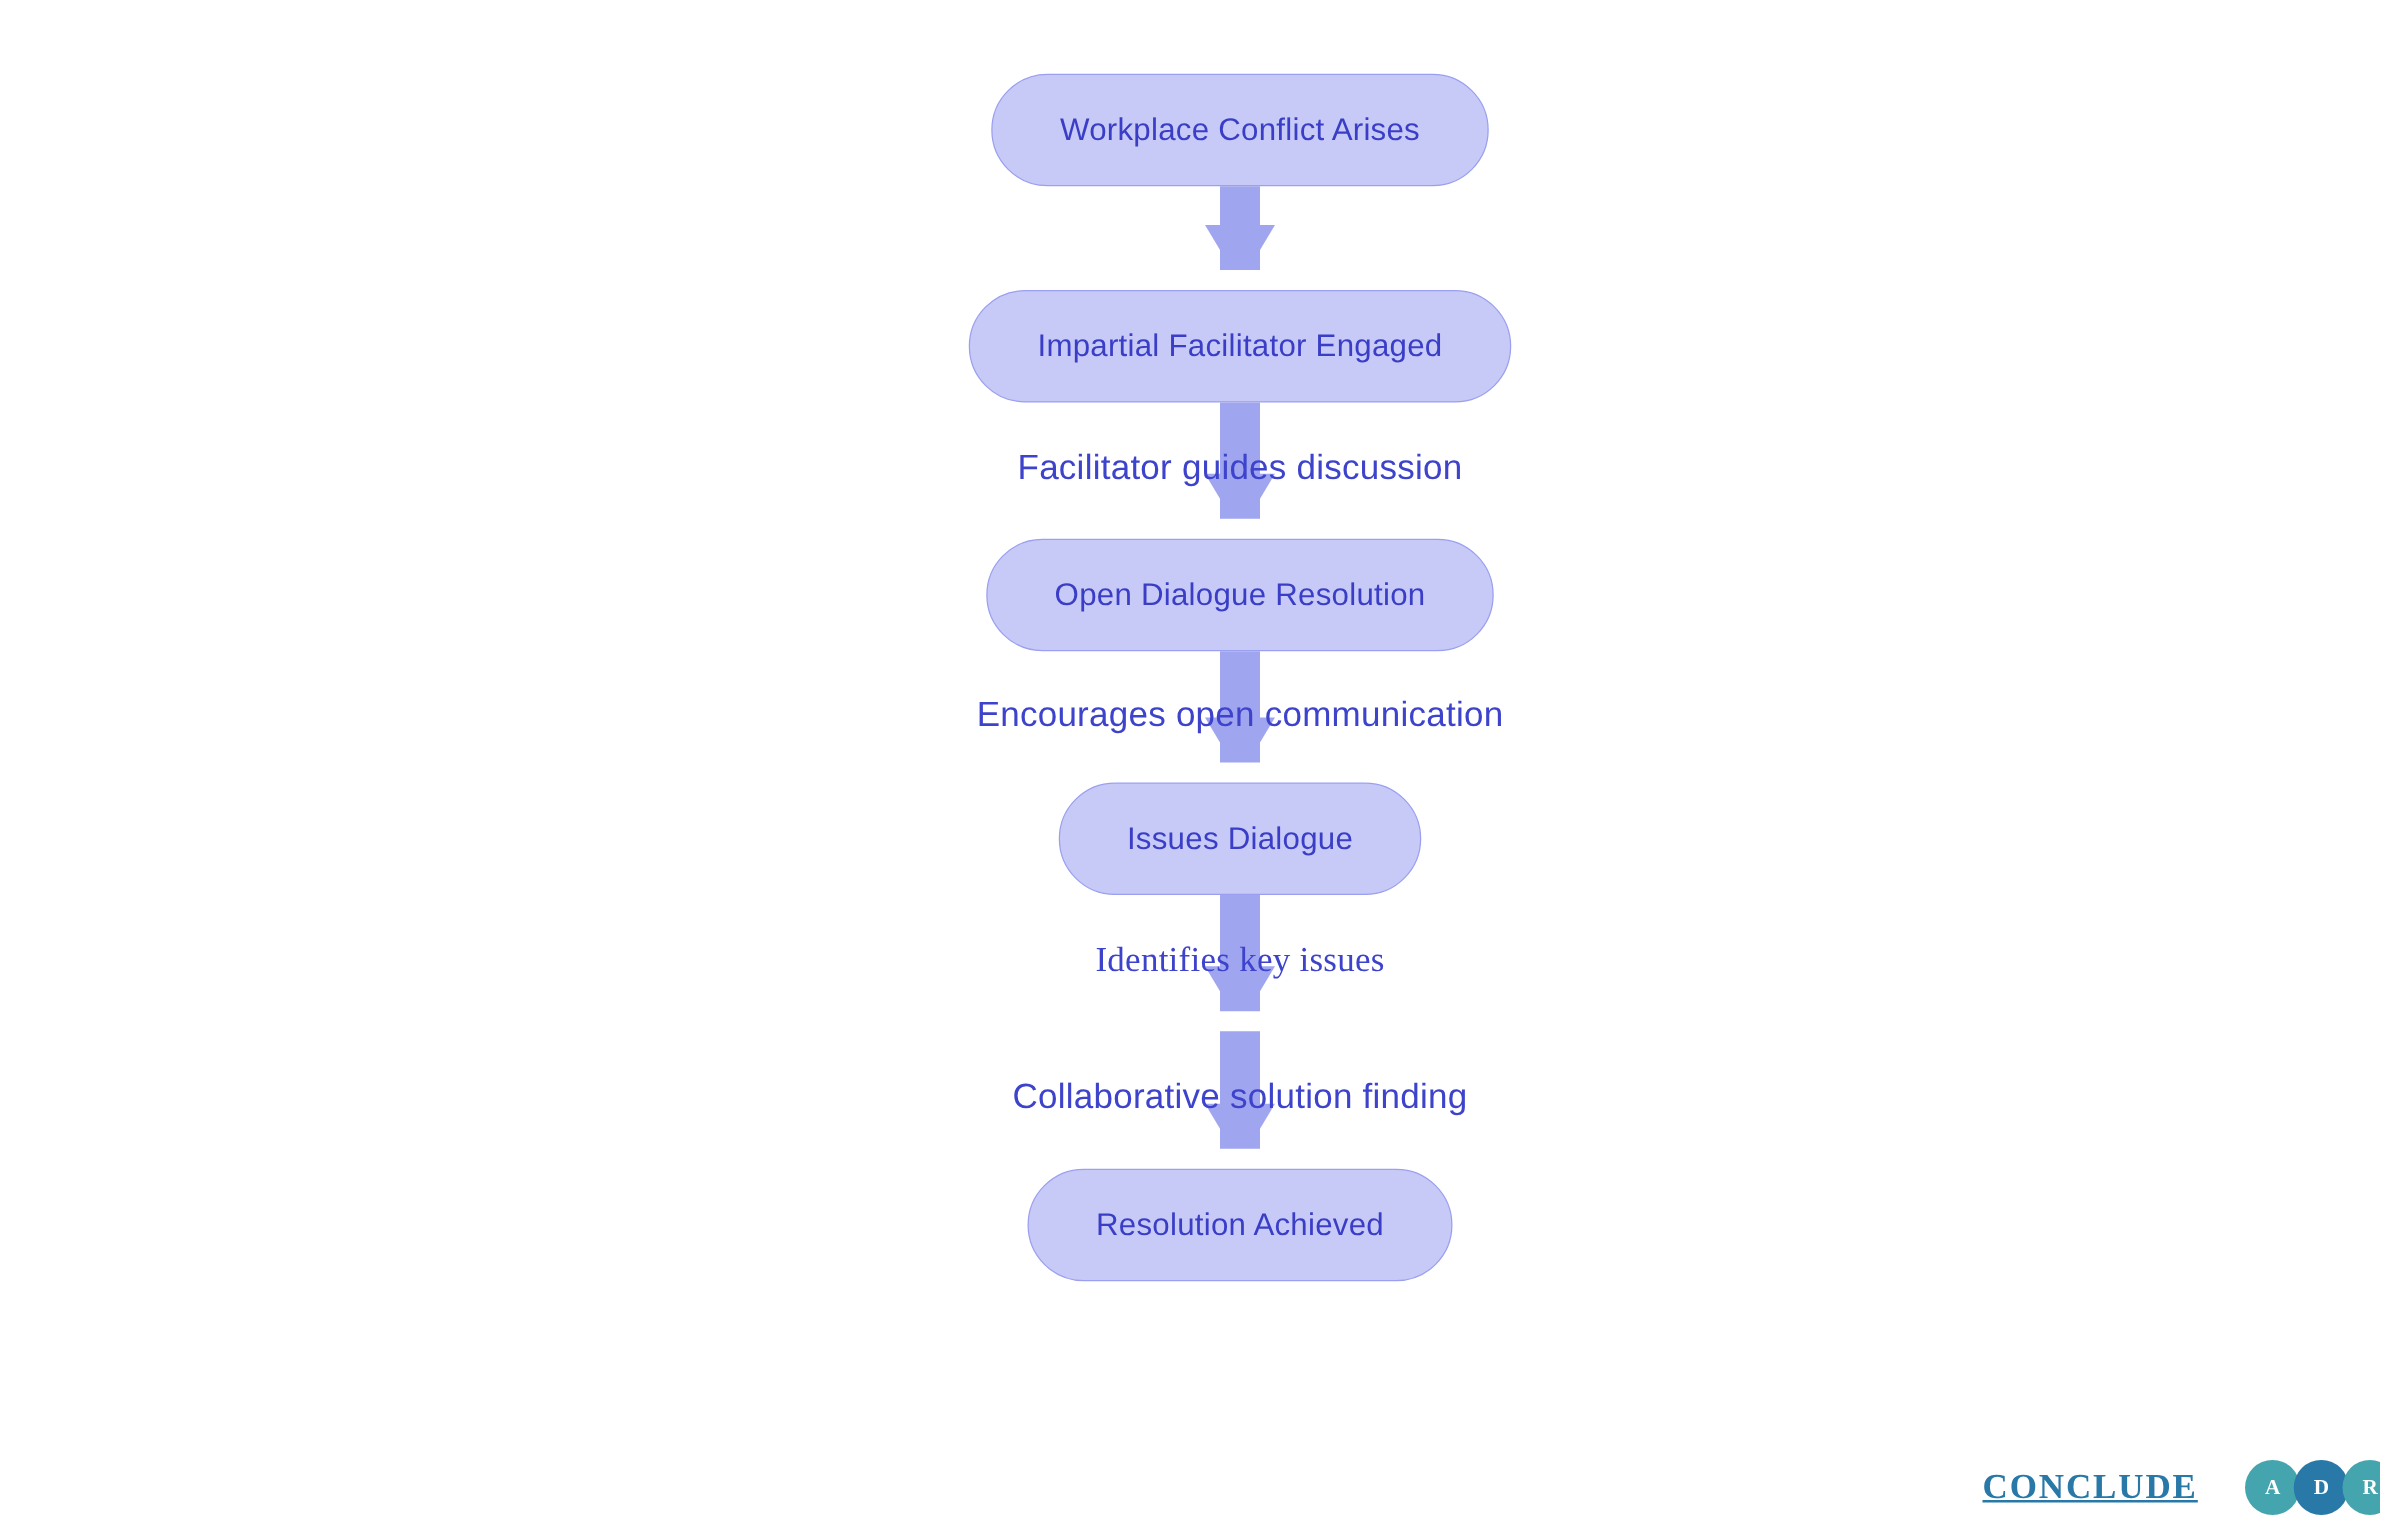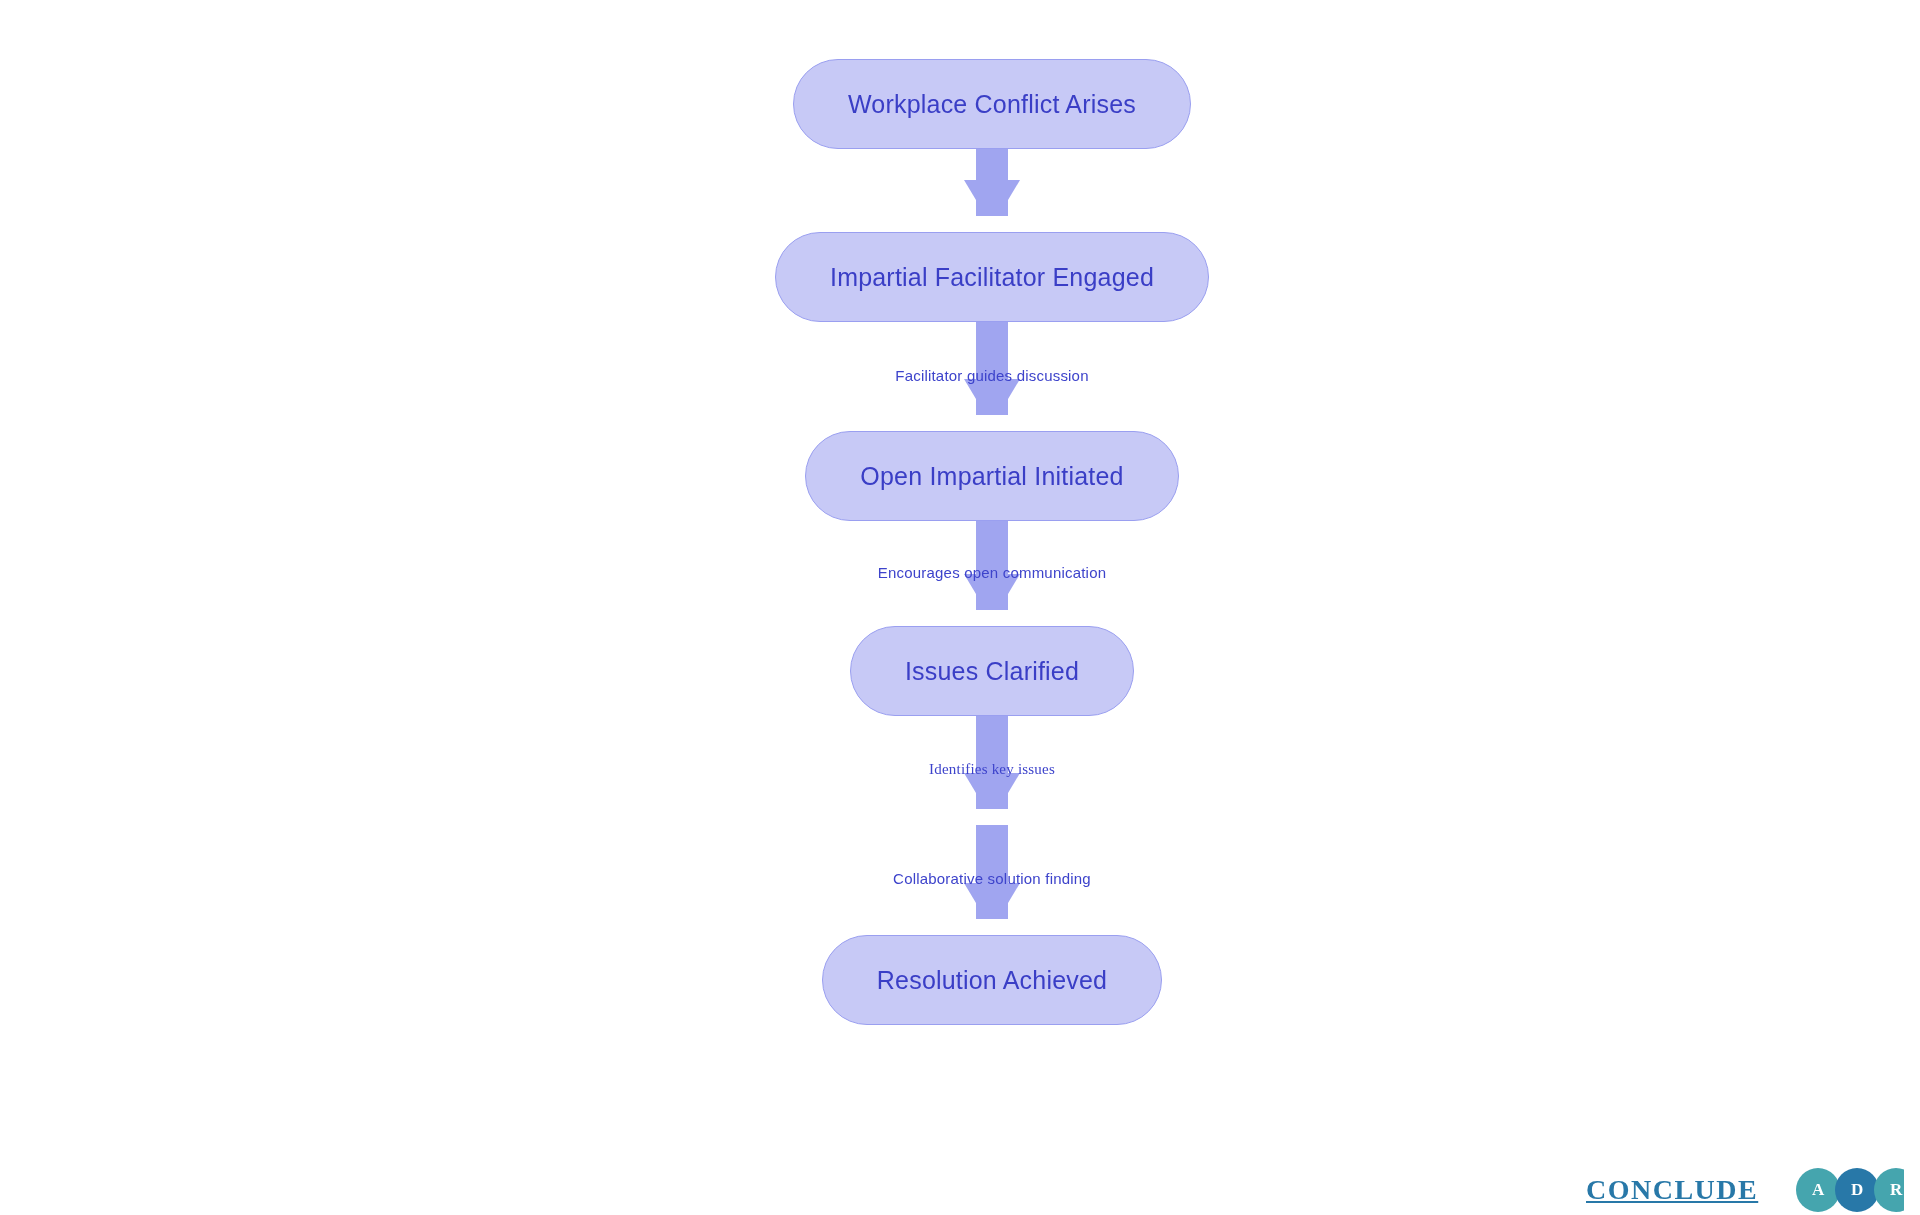--- a/index.html
+++ b/index.html
@@ -30,21 +30,21 @@
   }
   .connector .arrowhead {
     position:absolute; left:50%; transform:translateX(-50%); bottom:0;
     width:0; height:0;
     border-left:12px solid transparent;
     border-right:12px solid transparent;
     border-top:20px solid var(--edge-line,#a0a5f0);
   }
   .connector .edge-label {
     position:absolute; left:50%; top:50%; transform:translate(-50%,-54%);
-    font-size:15px; color:var(--edge-label,#3d43cb);
+    font-size:28px; color:var(--edge-label,#3d43cb);
     white-space:nowrap; z-index:2; letter-spacing:0.2px;
   }
   .c1 { height:83px; }
   .c2 { height:109px; }
   .c3 { height:105px; }
   .c4 { height:109px;font-family:Liberation Serif, serif; }
   .c5 { height:110px;text-align:center; }
 
   .brand {
     position:absolute; left:1522px; top:1136px; height:44px;
@@ -86,31 +86,31 @@
       <span>Impartial Facilitator Engaged</span>
     </div>
 
     <div class="connector c2">
       <div class="line"></div>
       <span class="edge-label">Facilitator guides discussion</span>
       <div class="arrowhead"></div>
     </div>
 
     <div class="node">
-      <span>Open Impartial Initiated</span>
+      <span>Open Dialogue Resolution</span>
     </div>
 
     <div class="connector c3">
       <div class="line"></div>
       <span class="edge-label">Encourages open communication</span>
       <div class="arrowhead"></div>
     </div>
 
     <div class="node">
-      <span>Issues Clarified</span>
+      <span>Issues Dialogue</span>
     </div>
 
     <div class="connector c4">
       <div class="line"></div>
       <span class="edge-label">Identifies key issues</span>
       <div class="arrowhead"></div>
     </div>
 
 
     <div class="connector c5">

